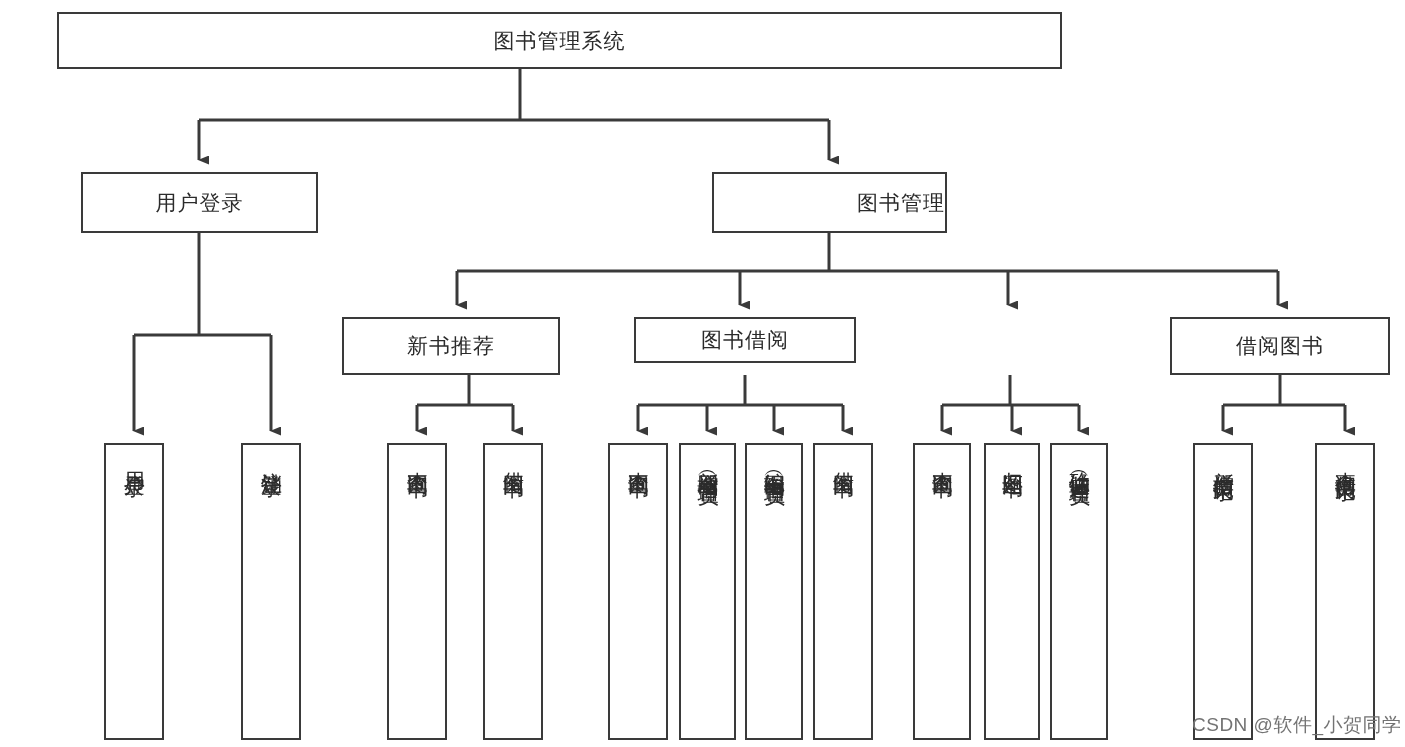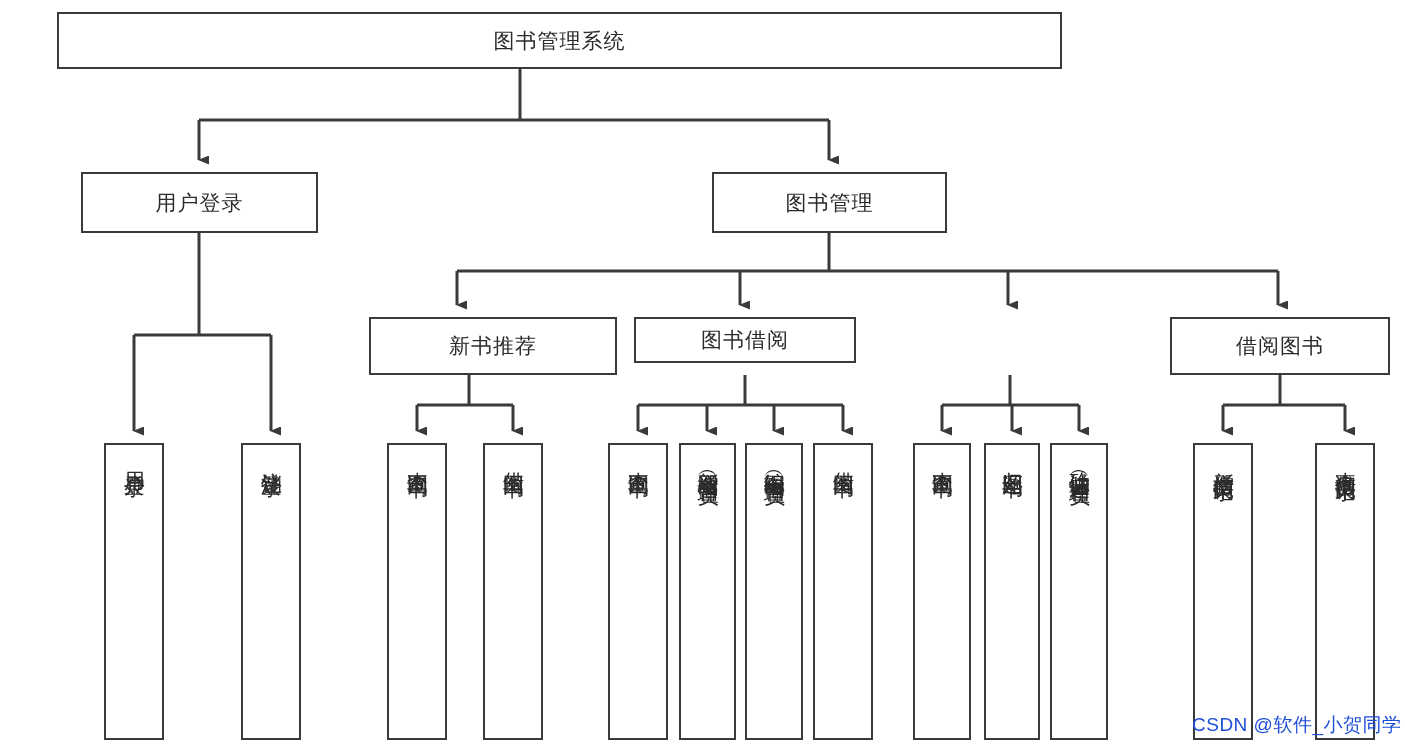--- a/index.html
+++ b/index.html
@@ -53,21 +53,21 @@
     font-size: 21px;
     line-height: 1.28;
     letter-spacing: 2px;
     text-align: left;
   }
   .watermark {
     position: absolute;
     left: 1192px;
     top: 712px;
     font-size: 19px;
-    color: #1d4ed8;
+    color: #737373;
     letter-spacing: 0.5px;
     white-space: nowrap;
     user-select: none;
   }
 </style>
 </head>
 <body>
 
 <div id="diagram-root">
 
@@ -121,25 +121,25 @@
     </g>
   </svg>
 
   <div class="node horiz" id="node-root" style="left: 17px; top: 12px; width: 1005px; height: 57px; margin-left: 40px;">
     <span class="node-label">图书管理系统</span>
   </div>
 
   <div class="node horiz" id="node-l1-0" style="left: 81px; top: 172px; width: 237px; height: 61px;">
     <span class="node-label">用户登录</span>
   </div>
-  <div class="node horiz" id="node-l1-1" style="left: 712px; top: 172px; width: 235px; height: 61px;">
+  <div class="node horiz" id="node-l1-1" style="left: 712px; top: 172px; width: 235px; height: 61px; justify-content: flex-end;">
     <span class="node-label">图书管理</span>
   </div>
 
-  <div class="node horiz" id="node-l2-0" style="left: 369px; top: 317px; width: 248px; height: 58px;">
+  <div class="node horiz" id="node-l2-0" style="left: 342px; top: 317px; width: 218px; height: 58px;">
     <span class="node-label">新书推荐</span>
   </div>
   <div class="node horiz" id="node-l2-1" style="left: 634px; top: 317px; width: 222px; height: 46px;">
     <span class="node-label">图书借阅</span>
   </div>
   <div class="node horiz" id="node-l2-3" style="left: 1170px; top: 317px; width: 220px; height: 58px;">
     <span class="node-label">借阅图书</span>
   </div>
 
   <div class="node vert" id="node-leaf-0" style="left: 104px; top: 443px; width: 60px; height: 297px;">

